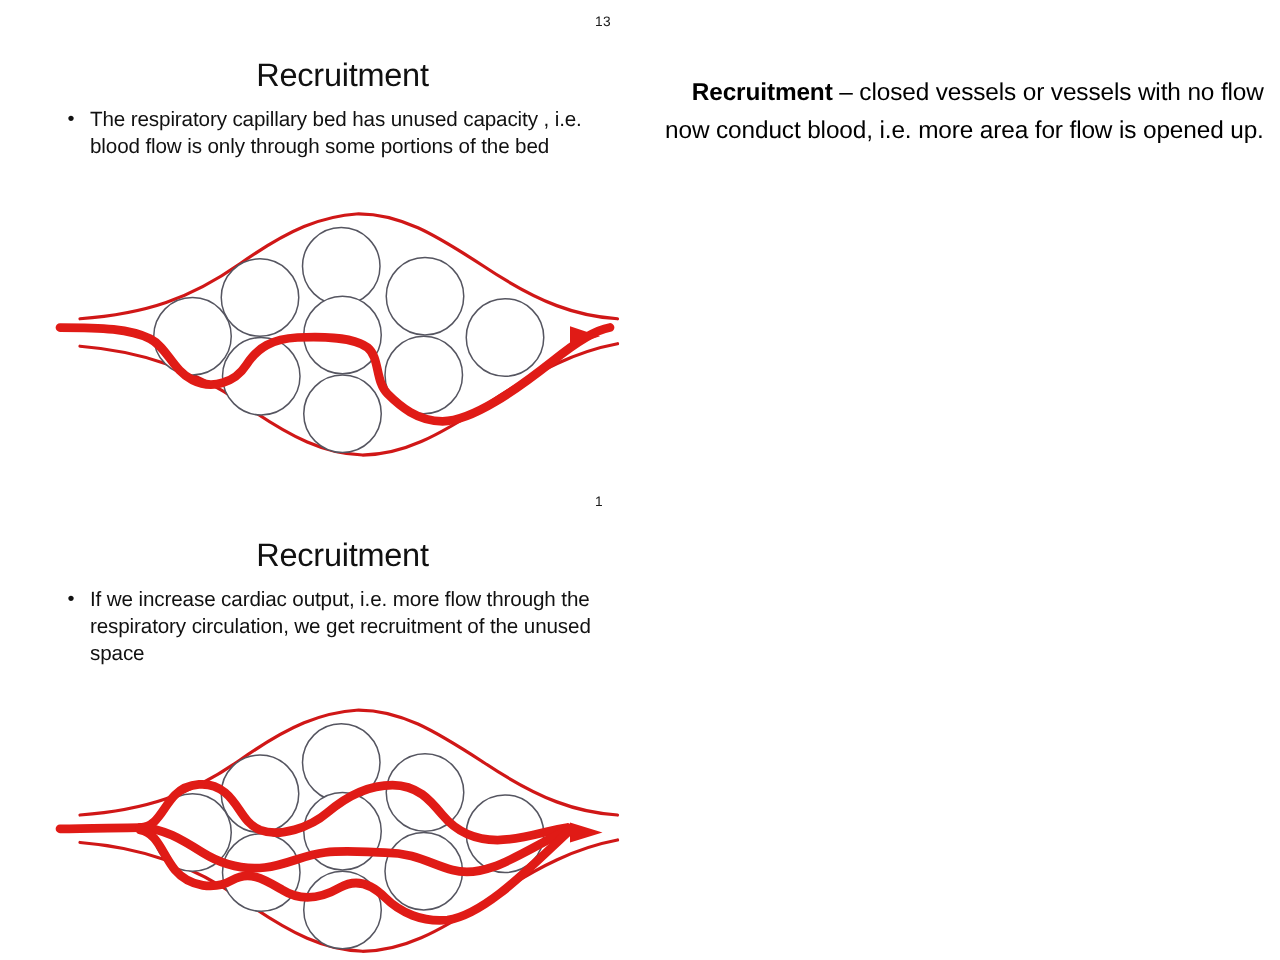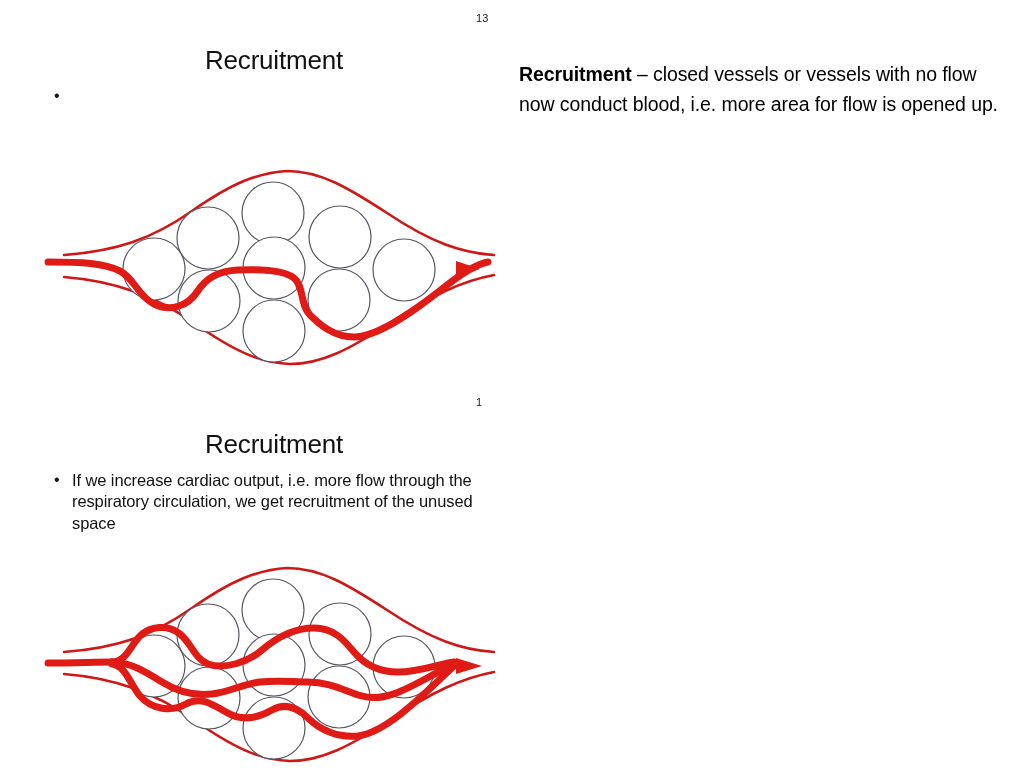--- a/index.html
+++ b/index.html
@@ -87,20 +87,21 @@
   #diagram-13 { top: 165px; }
   #diagram-14 { top: 178px; }
   .diagram svg { display: block; width: 470px; height: 215px; }
 
   
   #right-panel {
     position: absolute;
     left: 519px;
     top: 60px;
     width: 492px;
+    text-align: right;
   }
   #right-panel .para {
     font-size: 19.5px;
     line-height: 1.52;
     color: #000000;
     font-family: "Liberation Sans", sans-serif;
     margin: 0;
     letter-spacing: -0.1px;
   }
   #right-panel .para .lead {
@@ -111,20 +112,21 @@
 <body>
 
 <div id="page">
 
   <section class="slide" id="slide-13">
     <div class="slide-number">13</div>
     <h1 class="slide-title">Recruitment</h1>
     <ul class="bullet-list">
       <li class="bullet-item">
         <span class="dot">•</span>
+        <span>The respiratory capillary bed has unused capacity , i.e. blood flow is only through some portions of the bed</span>
       </li>
     </ul>
 
     <div class="diagram" id="diagram-13">
       <svg viewBox="0 0 470 215" xmlns="http://www.w3.org/2000/svg">
         <g fill="none" stroke="#D01717" stroke-width="2.6" stroke-linecap="round">
 
           <path d="M 22 90 C 75 86 110 74 150 46 C 190 18 215 8 245 6 C 278 6 305 22 345 48 C 390 78 420 88 452 90"></path>
 
           <path d="M 22 112 C 72 116 112 130 152 158 C 192 186 218 198 248 199 C 280 199 308 184 348 158 C 390 130 420 116 452 110"></path>

